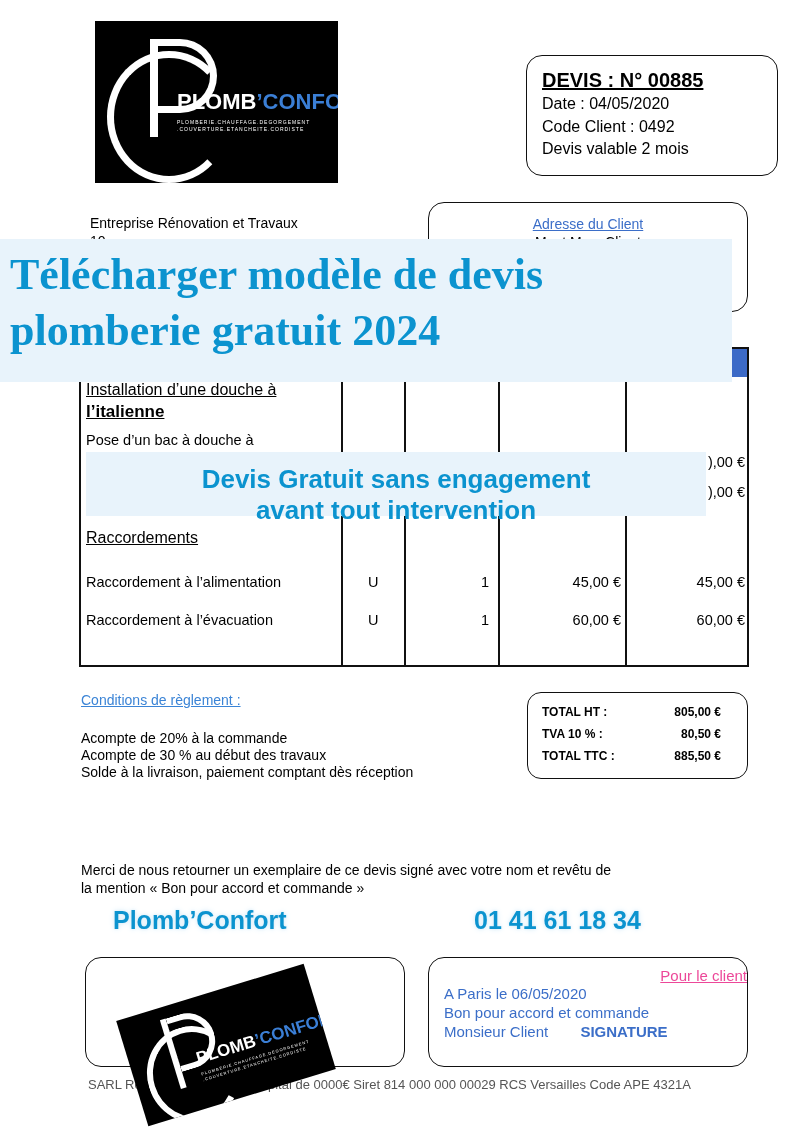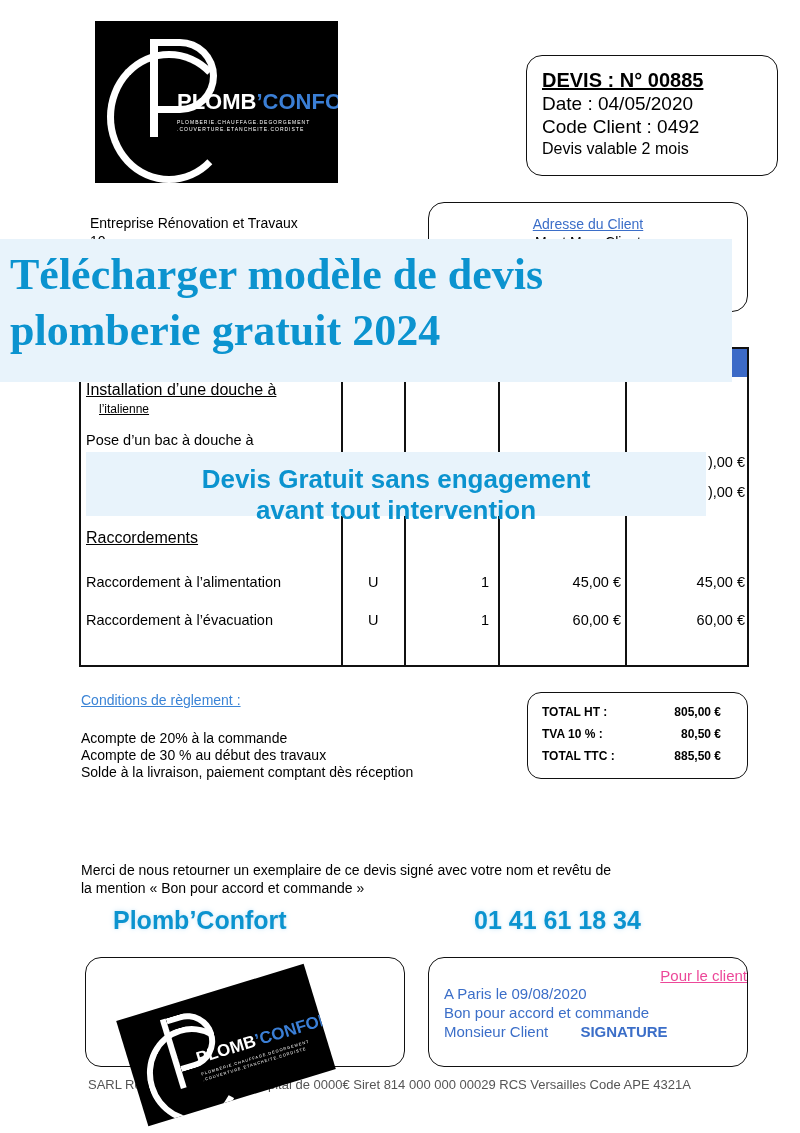--- a/index.html
+++ b/index.html
@@ -13,21 +13,21 @@
   .logo .cp-p-stem { position:absolute; background:#fff; }
   .logo .cp-p-bowl { position:absolute; border:7px solid #fff; border-left:none; border-radius:0 40px 40px 0; }
   .logo .brand { position:absolute; font-weight:bold; letter-spacing:0px; white-space:nowrap; }
   .logo .brand .w { color:#fff; }
   .logo .brand .b { color:#3b7fd6; }
   .logo .tag { position:absolute; color:#fff; font-size:5px; letter-spacing:1px; white-space:nowrap; line-height:7px; }
 
   .rbox { border:1.5px solid #111; border-radius:16px; background:#fff; }
 
   .devis-box .t1 { font-size:20px; font-weight:bold; text-decoration:underline; line-height:24px; }
-  .devis-box .t2 { font-size:19px; line-height:23px; }
+  .devis-box .t2 { font-size:16px; line-height:23px; }
   .devis-box .t3 { font-size:16px; line-height:22px; }
 
   .company { font-size:14px; line-height:18px; }
   .client-link { color:#3b6ec8; text-decoration:underline; font-size:14px; }
 
   .banner { background:#e8f3fb; color:#0b93cf; font-weight:bold; }
   .banner-title { font-size:44px; line-height:56px; letter-spacing:0px; padding:8px 0 0 10px; }
   .banner-sub { font-size:26px; line-height:31px; text-align:center; }
 
   .table { border:2px solid #111; }
@@ -87,21 +87,21 @@
 </div>
 
 <div class="abs table" style="left:79px;top:347px;width:670px;height:320px;box-sizing:border-box;">
   <div class="abs thead" style="left:0;right:0;top:0;height:28px;"></div>
   <div class="vline" style="left:260px;"></div>
   <div class="vline" style="left:323px;"></div>
   <div class="vline" style="left:417px;"></div>
   <div class="vline" style="left:544px;"></div>
 
   <div class="cell u" style="left:5px;top:32px;font-size:16px;">Installation d’une douche à</div>
-  <div class="cell u" style="left:18px;top:53px;font-size:12px;">l’italienne</div>
+  <div class="cell u" style="left:5px;top:53px;font-size:17px;font-weight:bold;">l’italienne</div>
   <div class="cell" style="left:5px;top:83px;">Pose d’un bac à douche à</div>
   <div class="cell" style="right:2px;top:105px;">),00 €</div>
   <div class="cell" style="right:2px;top:135px;">),00 €</div>
 
   <div class="cell u" style="left:5px;top:180px;font-size:16px;">Raccordements</div>
 
   <div>
     <div class="cell" style="left:5px;top:225px;">Raccordement à l’alimentation</div>
     <div class="cell" style="left:287px;top:225px;">U</div>
     <div class="cell" style="right:258px;top:225px;">1</div>
@@ -156,21 +156,21 @@
   <div>la mention « Bon pour accord et commande »</div>
 </div>
 
 <div class="abs cta" style="left:113px;top:906px;">Plomb’Confort</div>
 <div class="abs cta" style="left:474px;top:906px;">01 41 61 18 34</div>
 
 <div class="abs rbox" style="left:85px;top:957px;width:318px;height:108px;"></div>
 
 <div class="abs rbox client-box" style="left:428px;top:957px;width:318px;height:108px;">
   <div class="ttl" style="margin-top:9px;">Pour le client</div>
-  <div class="ln" style="padding-left:15px;">A Paris le 09/08/2020</div>
+  <div class="ln" style="padding-left:15px;">A Paris le 06/05/2020</div>
   <div class="ln" style="padding-left:15px;">Bon pour accord et commande</div>
   <div class="ln" style="padding-left:15px;">
     <span>Monsieur Client</span>
     <span class="sig" style="margin-left:28px;">SIGNATURE</span>
   </div>
 </div>
 
 <div class="abs footer" style="left:88px;top:1077px;">SARL Ré</div>
 <div class="abs footer" style="left:268px;top:1077px;">pital de 0000€ Siret 814 000 000 00029 RCS Versailles Code APE 4321A</div>
 

